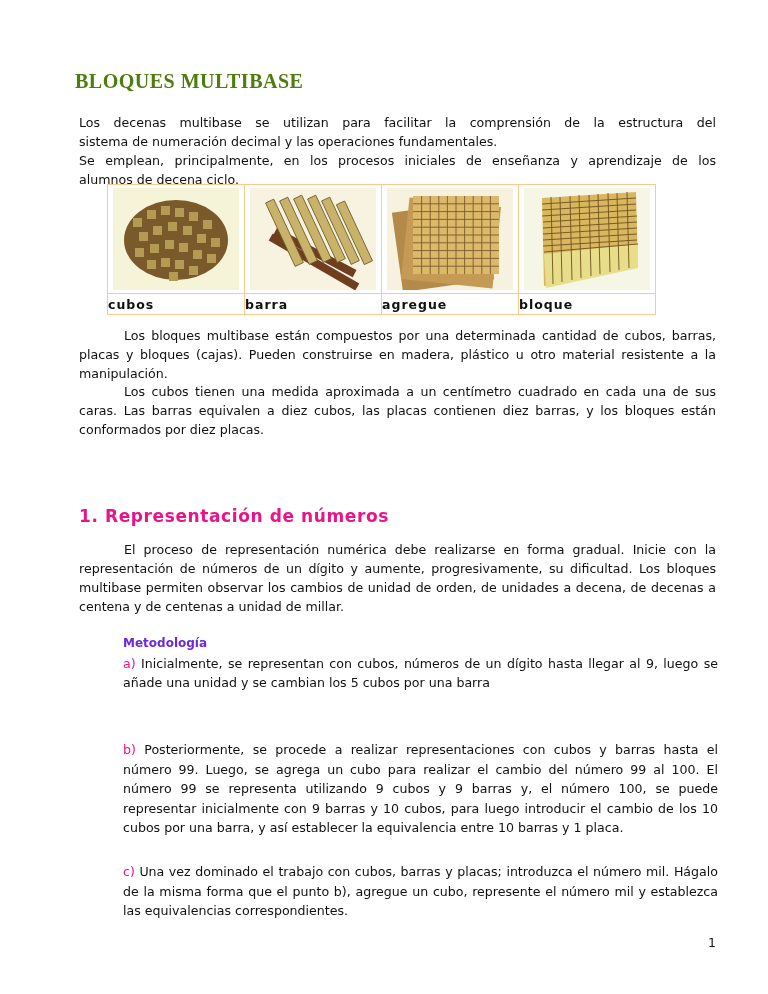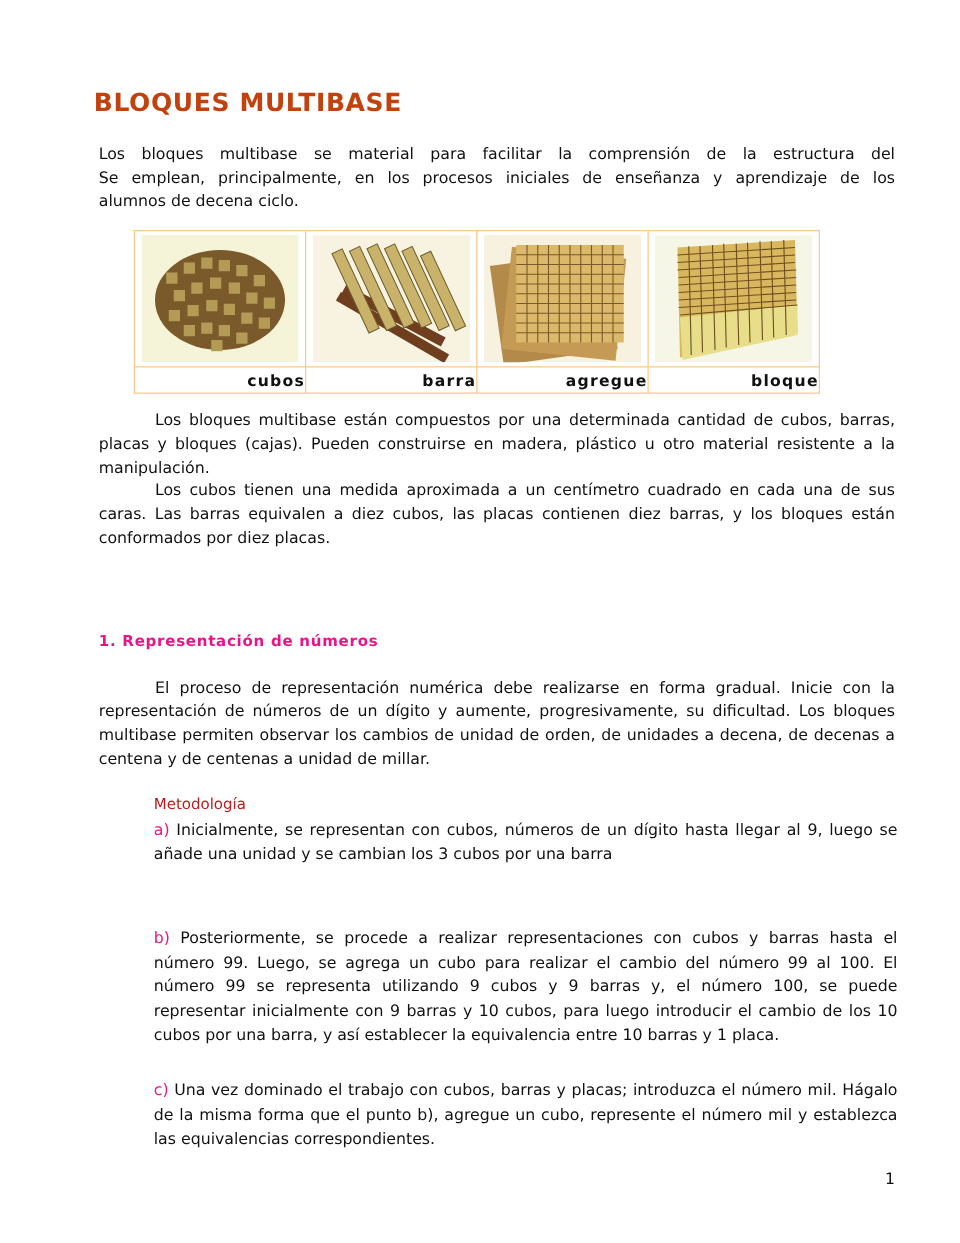--- a/index.html
+++ b/index.html
@@ -1,56 +1,57 @@
 <!DOCTYPE html>
 <html><head>
 <meta charset="utf-8">
 <style>
   html, body { margin: 0; padding: 0; background: #ffffff; }
   body { width: 768px; height: 994px; position: relative; overflow: hidden;
          font-family: "DejaVu Sans", sans-serif; color: #111; }
   .page { position: absolute; left: 0; top: 0; width: 768px; height: 994px; }
   .title { position: absolute; left: 75px; top: 70px; font-size: 20px; font-weight: bold;
-           letter-spacing: 0.5px; color: #c2410c; }
+           letter-spacing: 0.5px; color: #4d7c0f; font-family: Liberation Serif, serif; }
   .p { position: absolute; font-size: 12.6px; line-height: 19px; text-align: justify; }
   .p .ind { display: inline-block; width: 45px; }
   .intro { left: 79px; top: 113px; width: 637px; }
   .intro div { text-align: justify; text-align-last: justify; }
   .intro div.last { text-align-last: left; }
 
   table.blocks { position: absolute; left: 107px; top: 184px; border-collapse: collapse; }
   table.blocks td { border: 1.5px solid #fcc98a; padding: 0; }
   table.blocks td.img { width: 136px; height: 108px; vertical-align: middle; text-align: center; }
-  table.blocks td.lbl { height: 20px; text-align: right; font-size: 12.5px; font-weight: bold;
+  table.blocks td.lbl { height: 20px; text-align: left; font-size: 12.5px; font-weight: bold;
                         letter-spacing: 1px; }
   .pic { width: 126px; height: 102px; margin: 0 auto; position: relative; overflow: hidden; }
 
   .p1 { left: 79px; top: 326px; width: 637px; }
   .p2 { left: 79px; top: 382px; width: 637px; }
   .p3 { left: 79px; top: 438px; width: 637px; }
-  .section { position: absolute; left: 79px; top: 506px; font-size: 12px; font-weight: bold;
+  .section { position: absolute; left: 79px; top: 506px; font-size: 17px; font-weight: bold;
              color: #e8148a; letter-spacing: 0.6px; }
   .p4 { left: 79px; top: 540px; width: 637px; }
   .ind-block { position: absolute; left: 123px; width: 595px; font-size: 12.6px; line-height: 19.5px; text-align: justify; }
   .b1 { top: 634px; }
-  .meth { color: #b91c1c; font-weight: normal; font-size: 12px; }
+  .meth { color: #6d28d9; font-weight: bold; font-size: 12px; }
   .pink { color: #e8148a; }
   .b2 { top: 740px; }
   .b3 { top: 862px; }
   .pagenum { position: absolute; left: 708px; top: 935px; font-size: 12.5px; }
 </style>
 </head>
 <body>
 
 <div class="page">
 
   <div class="title">BLOQUES MULTIBASE</div>
 
   <div class="p intro">
-    <div>Los bloques multibase se material para facilitar la comprensión de la estructura del</div>
+    <div>Los decenas multibase se utilizan para facilitar la comprensión de la estructura del</div>
+    <div class="last">sistema de numeración decimal y las operaciones fundamentales.</div>
     <div>Se emplean, principalmente, en los procesos iniciales de enseñanza y aprendizaje de los</div>
     <div class="last">alumnos de decena ciclo.</div>
   </div>
 
   <table class="blocks">
     <tbody>
         <tr>
       <td class="img">
         <div class="pic" title="photo of scattered wooden unit cubes">
           <svg width="126" height="102" viewBox="0 0 126 102">
@@ -174,21 +175,21 @@
 
   <div class="p p2"><span class="ind"></span><span>Los cubos tienen una medida aproximada a un centímetro cuadrado en cada una de sus caras. Las barras equivalen a diez cubos, las placas contienen diez barras, y los bloques están conformados por diez placas.</span></div>
   <div class="p p1"><span class="ind"></span><span>Los bloques multibase están compuestos por una determinada cantidad de cubos, barras,  placas y bloques (cajas). Pueden construirse en madera, plástico u otro material resistente a la manipulación.</span></div>
 
   <div class="section">1. Representación de números</div>
 
   <div class="p p4"><span class="ind"></span><span>El proceso de representación numérica debe realizarse en forma gradual. Inicie con la representación de números de un dígito y aumente, progresivamente, su dificultad. Los bloques multibase permiten observar los cambios de unidad de orden, de unidades a decena, de decenas a centena y de centenas a unidad de millar.</span></div>
 
   <div class="ind-block b1">
     <div class="meth">Metodología</div>
-    <div><span class="pink">a)</span> <span>Inicialmente, se representan con cubos, números de un dígito hasta llegar al 9, luego se añade una unidad y se cambian los 3 cubos por una barra</span></div>
+    <div><span class="pink">a)</span> <span>Inicialmente, se representan con cubos, números de un dígito hasta llegar al 9, luego se añade una unidad y se cambian los 5 cubos por una barra</span></div>
   </div>
 
   <div class="ind-block b2"><span class="pink">b)</span> <span>Posteriormente, se procede a realizar representaciones con cubos y barras hasta el número 99. Luego, se agrega un cubo para realizar el cambio del número 99 al 100. El número 99 se representa utilizando 9 cubos y 9 barras y, el número 100, se puede representar inicialmente con 9 barras y 10 cubos, para luego introducir el cambio de los 10 cubos por una barra, y así establecer la equivalencia entre 10 barras y 1 placa.</span></div>
 
   <div class="ind-block b3"><span class="pink">c)</span> <span>Una vez dominado el trabajo con cubos, barras y placas; introduzca el número mil. Hágalo de la misma forma que el punto b), agregue un cubo, represente el número mil y establezca las equivalencias correspondientes.</span></div>
 
   <div class="pagenum">1</div>
 </div>
 
 </body></html>

